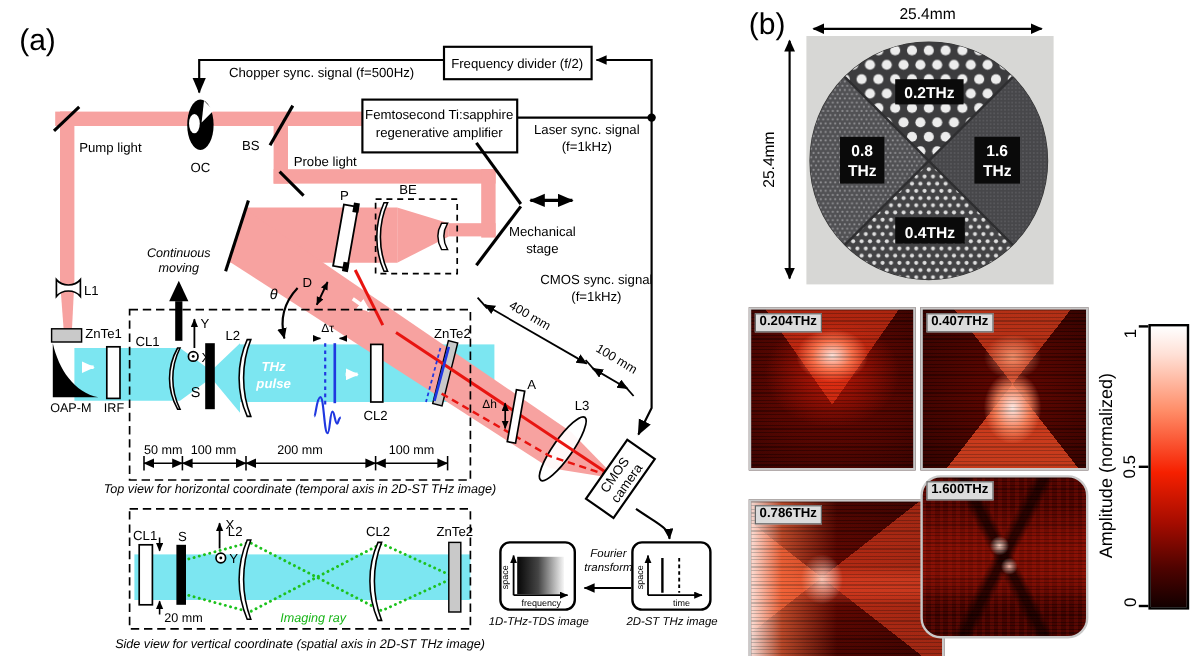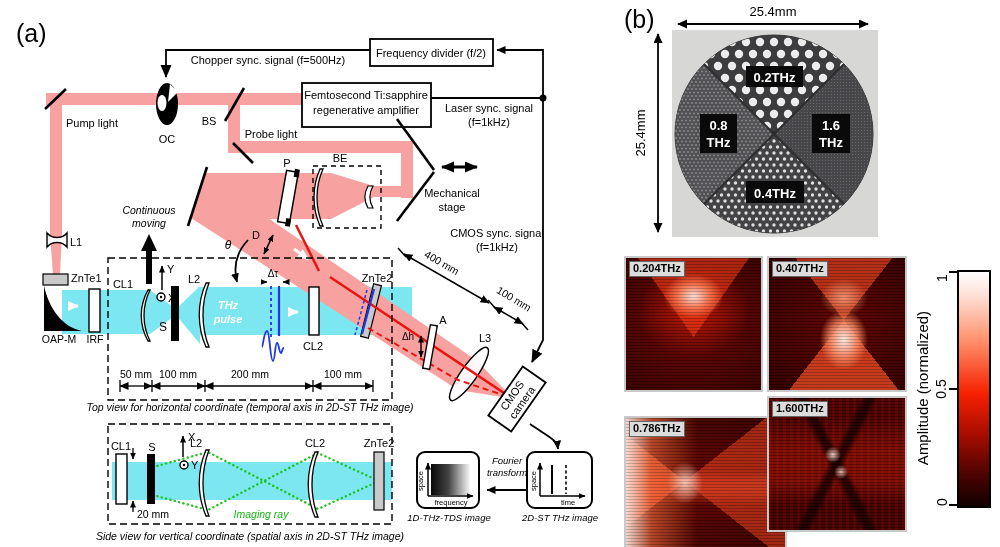--- a/index.html
+++ b/index.html
@@ -33,21 +33,21 @@
     linear-gradient(180deg, rgba(0,0,0,0) 40%, rgba(255,95,60,0.4) 49%, rgba(255,95,60,0.4) 57%, rgba(0,0,0,0) 66%),
     radial-gradient(ellipse 120% 105% at 42% 50%, rgba(150,12,2,0.55), rgba(24,0,0,0.95) 93%);}
   #img4{left:767px;top:396px;width:140px;height:136px;background-color:#2b0300;
     background-image:
     repeating-linear-gradient(180deg,rgba(0,0,0,0.22) 0,rgba(0,0,0,0.22) 1px,rgba(255,30,10,0.06) 1px,rgba(255,30,10,0.06) 3px),
     radial-gradient(circle 8px at 47% 43%, rgba(255,225,210,0.95), rgba(255,120,80,0) 100%),
     radial-gradient(circle 7px at 53% 56%, rgba(255,205,190,0.9), rgba(255,120,80,0) 100%),
     linear-gradient(63deg, rgba(0,0,0,0) 45%, rgba(15,0,0,0.8) 48.5%, rgba(15,0,0,0.8) 51%, rgba(0,0,0,0) 54%),
     linear-gradient(117deg, rgba(0,0,0,0) 45%, rgba(15,0,0,0.8) 48.5%, rgba(15,0,0,0.8) 51%, rgba(0,0,0,0) 54%),
     repeating-linear-gradient(90deg, rgba(255,45,22,0.10) 0, rgba(255,45,22,0.10) 3px, rgba(0,0,0,0) 3px, rgba(0,0,0,0) 7px),
-    linear-gradient(180deg, rgba(70,3,0,0.9) 0%, rgba(70,3,0,0.9) 16%, rgba(165,20,6,0.6) 40%, rgba(165,20,6,0.6) 62%, rgba(60,2,0,0.9) 82%, rgba(60,2,0,0.9) 100%);}
+    linear-gradient(180deg, rgba(70,3,0,0.9) 0%, rgba(70,3,0,0.9) 16%, rgba(165,20,6,0.6) 40%, rgba(165,20,6,0.6) 62%, rgba(60,2,0,0.9) 82%, rgba(60,2,0,0.9) 100%); border-radius: 17px;}
   #colorbar{position:absolute;left:957px;top:270px;width:34px;height:238px;border:2px solid #000;box-sizing:border-box;
     background:linear-gradient(180deg,#ffffff 0%,#ffe0d6 10%,#ff8d68 30%,#f62000 52%,#a50c00 70%,#4f0300 86%,#120000 100%);}
   .cb-tick{position:absolute;width:8px;height:2px;background:#000;left:949px;}
   .cb-num{position:absolute;font-size:14px;color:#000;transform:rotate(-90deg);text-align:center;}
   #cb-title{position:absolute;left:803px;top:379px;width:240px;height:18px;text-align:center;
     font-size:15px;transform:rotate(-90deg);}
 </style>
 </head>
 <body>
 

